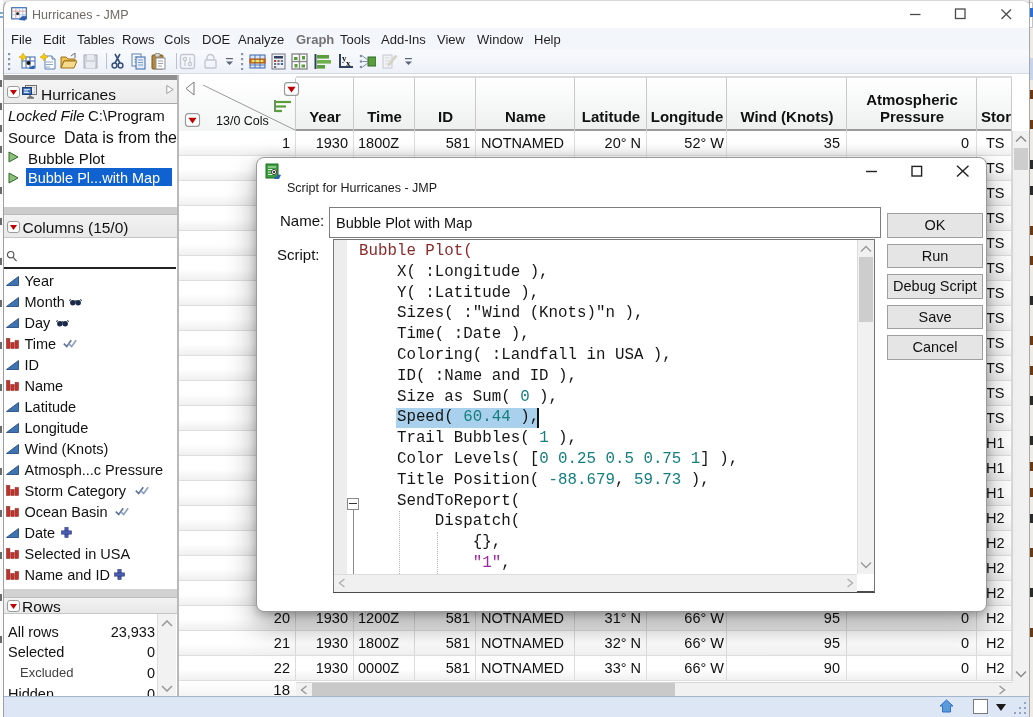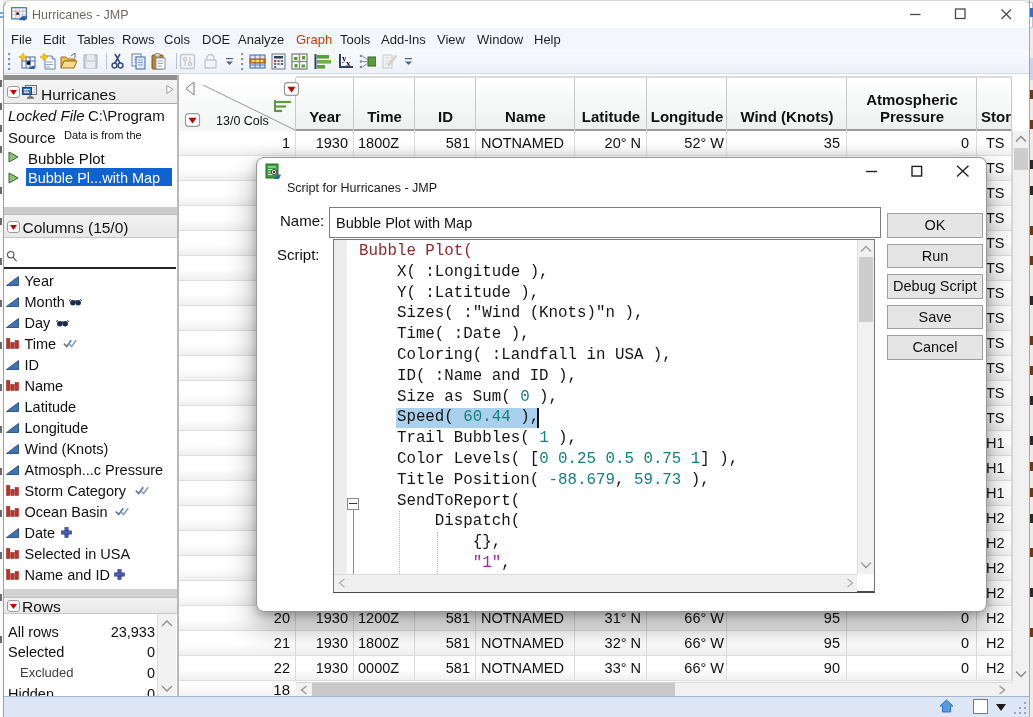--- a/index.html
+++ b/index.html
@@ -66,21 +66,21 @@
 <path d="M101.5 9.5 L111 19 M111 9.5 L101.5 19" stroke="#4a4a4a" stroke-width="1.3" fill="none"></path>
 </svg>
 <div style="position:absolute;left:4px;top:28px;width:1026px;height:22px;background:#f3f6fb;"></div>
 <div class="tt" style="position:absolute;left:11px;top:32px;font-size:13px;color:#1f1f1f;">File</div>
 <div class="tt" style="position:absolute;left:43px;top:32px;font-size:13px;color:#1f1f1f;">Edit</div>
 <div class="tt" style="position:absolute;left:77px;top:32px;font-size:13px;color:#1f1f1f;">Tables</div>
 <div class="tt" style="position:absolute;left:122px;top:32px;font-size:13px;color:#1f1f1f;">Rows</div>
 <div class="tt" style="position:absolute;left:164px;top:32px;font-size:13px;color:#1f1f1f;">Cols</div>
 <div class="tt" style="position:absolute;left:202px;top:32px;font-size:13px;color:#1f1f1f;">DOE</div>
 <div class="tt" style="position:absolute;left:238px;top:32px;font-size:13px;color:#1f1f1f;">Analyze</div>
-<div class="tt" style="position:absolute;left:296px;top:32px;font-size:13px;color:#c2410c;">Graph</div>
+<div class="tt" style="position:absolute;left:296px;top:32px;font-size:13px;color:#737373;font-weight:bold;">Graph</div>
 <div class="tt" style="position:absolute;left:340px;top:32px;font-size:13px;color:#1f1f1f;">Tools</div>
 <div class="tt" style="position:absolute;left:381px;top:32px;font-size:13px;color:#1f1f1f;">Add-Ins</div>
 <div class="tt" style="position:absolute;left:437px;top:32px;font-size:13px;color:#1f1f1f;">View</div>
 <div class="tt" style="position:absolute;left:477px;top:32px;font-size:13px;color:#1f1f1f;">Window</div>
 <div class="tt" style="position:absolute;left:534px;top:32px;font-size:13px;color:#1f1f1f;">Help</div>
 <div style="position:absolute;left:4px;top:50px;width:1026px;height:24px;background:linear-gradient(#f8fafd,#edf1f8);border-bottom:1px solid #d4dae6;"></div>
 <svg class="ab" style="left:8px;top:53px" width="4" height="17" viewBox="0 0 4 17">
 <g fill="#8796ad">
       <rect y="0" width="2.2" height="2.2"></rect>
       <rect y="5" width="2.2" height="2.2"></rect>
@@ -224,21 +224,21 @@
 <rect x="0.5" y="2.5" width="9" height="7" fill="#3f72b7" stroke="#1d3f77"></rect>
 <path d="M2 4.5 L8 4.5 M2 6 L6 6 M2 7.5 L7 7.5" stroke="#dce6f5" stroke-width=".9"></path>
   </svg>
 <div class="tt" style="position:absolute;left:41px;top:86px;font-size:15.5px;color:#111;">Hurricanes</div>
 <svg class="ab" style="left:166px;top:84px" width="8" height="11" viewBox="0 0 10 12">
 <path d="M1 1 L9 6 L1 11 Z" fill="#fdfdfd" stroke="#8a8a8a"></path>
   </svg>
 <div class="tt" style="position:absolute;left:8px;top:107px;font-size:15px;color:#111;font-style:italic;">Locked File</div>
 <div class="tt" style="position:absolute;left:88px;top:107px;font-size:15px;color:#111;">C:\Program</div>
 <div class="tt" style="position:absolute;left:8px;top:129px;font-size:15px;color:#111;">Source</div>
-<div class="tt" style="position:absolute;left:64px;top:129px;font-size:11px;color:#111;">Data is from the</div>
+<div class="tt" style="position:absolute;left:64px;top:129px;font-size:16px;color:#111;">Data is from the</div>
 <svg class="ab" style="left:8px;top:151px" width="11" height="12" viewBox="0 0 11 12">
 <path d="M1 1 L10 6 L1 11 Z" fill="#8cc07a" stroke="#2e6b2a"></path>
   </svg>
 <div class="tt" style="position:absolute;left:28px;top:150px;font-size:15px;color:#111;">Bubble Plot</div>
 <div style="position:absolute;left:26px;top:168px;width:146px;height:18px;background:#0f62cf;"></div>
 <svg class="ab" style="left:8px;top:172px" width="11" height="12" viewBox="0 0 11 12">
 <path d="M1 1 L10 6 L1 11 Z" fill="#8cc07a" stroke="#2e6b2a"></path>
   </svg>
 <div class="tt" style="position:absolute;left:28px;top:170px;font-size:14.5px;color:#fff;">Bubble Pl...with Map</div>
 <div style="position:absolute;left:4px;top:207px;width:173px;height:7px;background:#cccccc;"></div>

